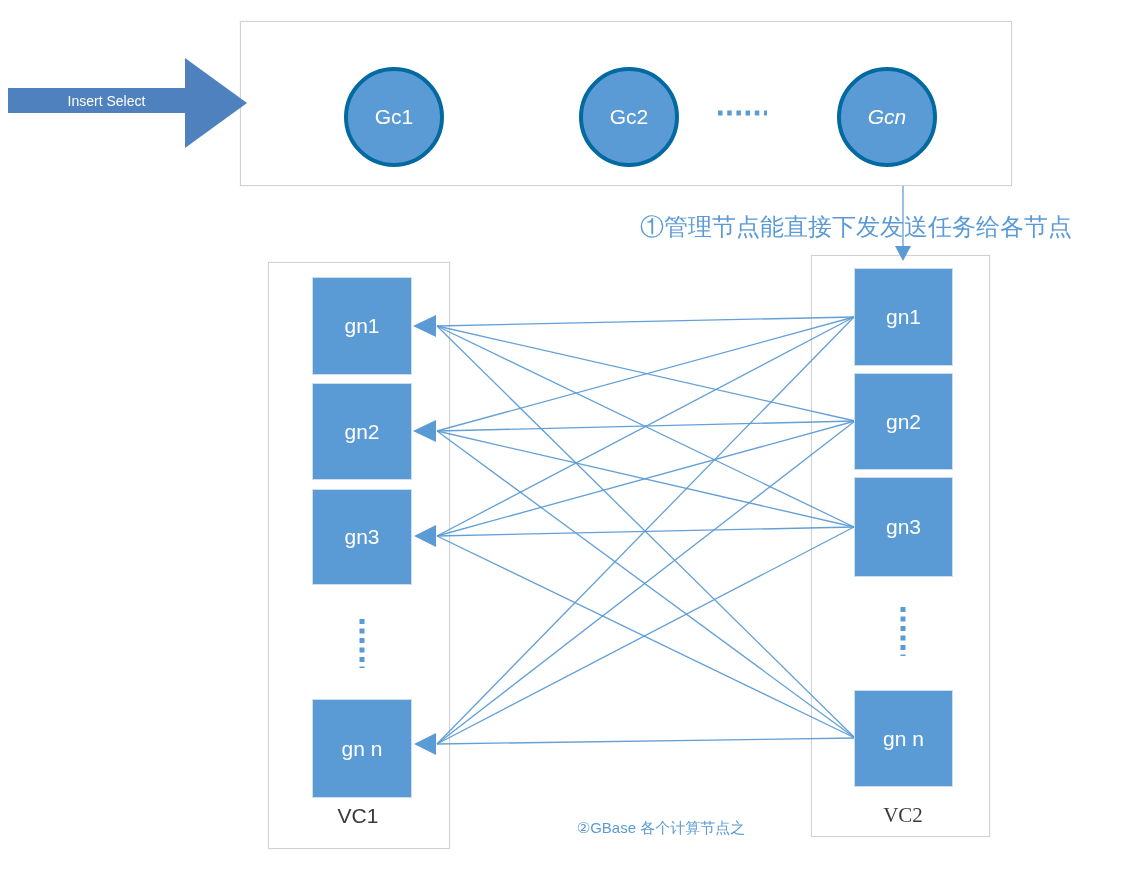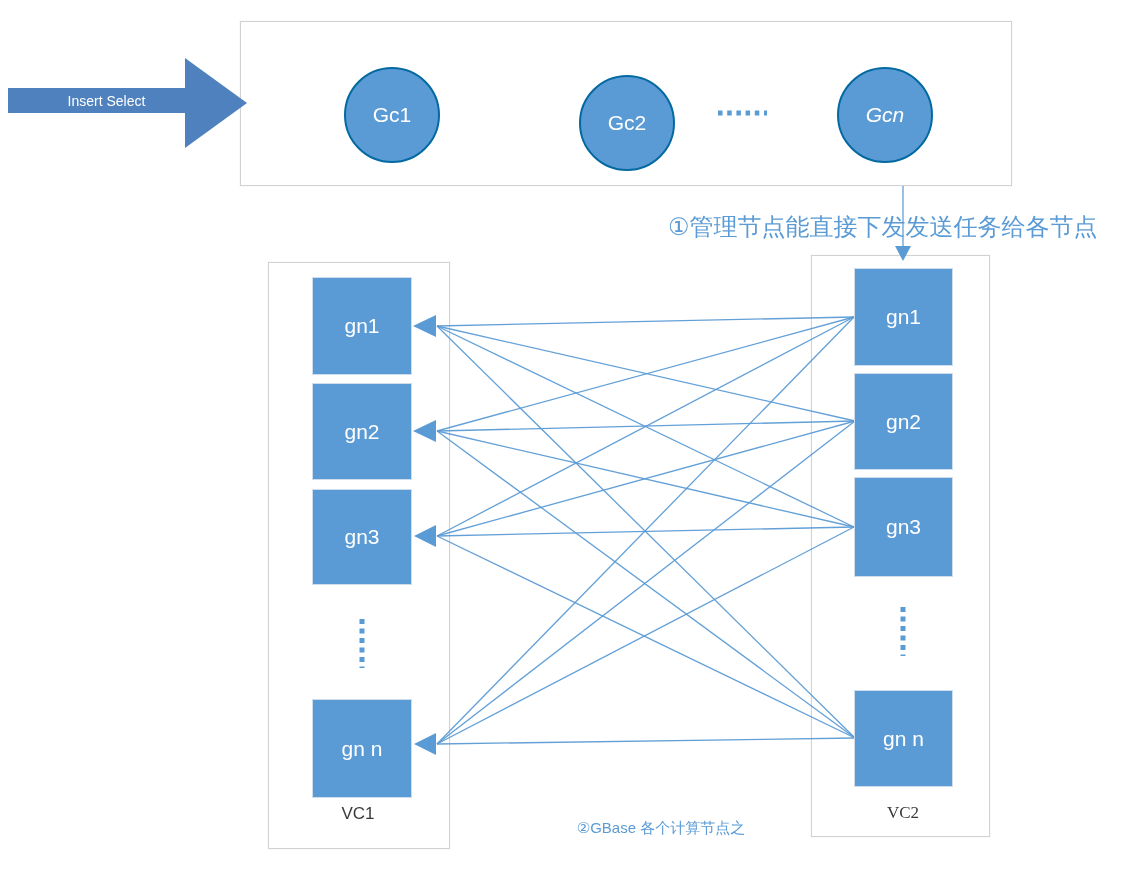--- a/index.html
+++ b/index.html
@@ -20,21 +20,21 @@
     position:absolute;background:#ffffff;border:1px solid var(--box-border);
     box-shadow:0 0 0 1px rgba(0,0,0,0.02);
   }
   
   .cluster-title{
     position:absolute;left:240px;top:30px;width:770px;text-align:center;
     font-size:24px;font-weight:bold;color:#111;letter-spacing:1px;
   }
   .gc-circle{
     position:absolute;width:92px;height:92px;border-radius:50%;
-    background:var(--node-blue);border:2px solid #0369a1;
+    background:var(--node-blue);border:4px solid #0369a1;
     display:flex;align-items:center;justify-content:center;
     color:#fff;font-size:21px;z-index:3;
   }
   
   .ins-body{
     position:absolute;left:8px;top:88px;width:177px;height:25px;
     background:var(--arrow-blue);display:flex;align-items:center;justify-content:center;
     color:#fff;font-size:14px;z-index:3;padding-left:20px;box-sizing:border-box;
   }
   .ins-head{
@@ -43,21 +43,21 @@
     border-left:62px solid var(--arrow-blue);z-index:3;
   }
   
   .gn-square{
     position:absolute;width:100px;background:var(--node-blue);
     border:1px solid #cfdcec;box-sizing:border-box;
     display:flex;align-items:center;justify-content:center;
     color:#fff;font-size:21px;z-index:3;
   }
   .vc-label{
-    position:absolute;font-size:17px;color:#3a3a3a;z-index:3;text-align:center;width:100px;
+    position:absolute;font-size:21px;color:#3a3a3a;z-index:3;text-align:center;width:100px;
   }
   .annotation{
     position:absolute;color:var(--ann-blue);font-size:24px;z-index:4;white-space:nowrap;
   }
   .annotation2{
     position:absolute;color:var(--ann-blue);font-size:15px;z-index:4;
     text-align:center;line-height:31px;width:320px;
   }
   svg.wires{position:absolute;left:0;top:0;z-index:2;}
   svg .wire{stroke:var(--line-blue);stroke-width:1.3;fill:none;opacity:0.95;}
@@ -111,28 +111,28 @@
   <span>Insert Select</span>
 </div>
 <div class="ins-head"></div>
 
 <div class="frame" style="left:240px;top:21px;width:770px;height:163px;z-index:1;"></div>
 <div class="cluster-title">管理节点集群</div>
 
 <div class="gc-circle" style="left:344px;top:67px;">
   <span>Gc1</span>
 </div>
-<div class="gc-circle" style="left:579px;top:75px;">
+<div class="gc-circle" style="left:579px;top:67px;">
   <span>Gc2</span>
 </div>
 <div class="gc-circle" style="left:837px;top:67px;font-style:italic;">
   <span>Gcn</span>
 </div>
 
-<div class="annotation" style="left:668px;top:211px;">①管理节点能直接下发发送任务给各节点</div>
+<div class="annotation" style="left:640px;top:211px;font-family:Liberation Mono, monospace;">①管理节点能直接下发发送任务给各节点</div>
 
 <div class="frame" style="left:268px;top:262px;width:180px;height:585px;z-index:1;"></div>
 
 <div class="gn-square" style="left:312px;top:277px;height:98px;">
   <span>gn1</span>
 </div>
 <div class="gn-square" style="left:312px;top:383px;height:97px;">
   <span>gn2</span>
 </div>
 <div class="gn-square" style="left:312px;top:489px;height:96px;">

